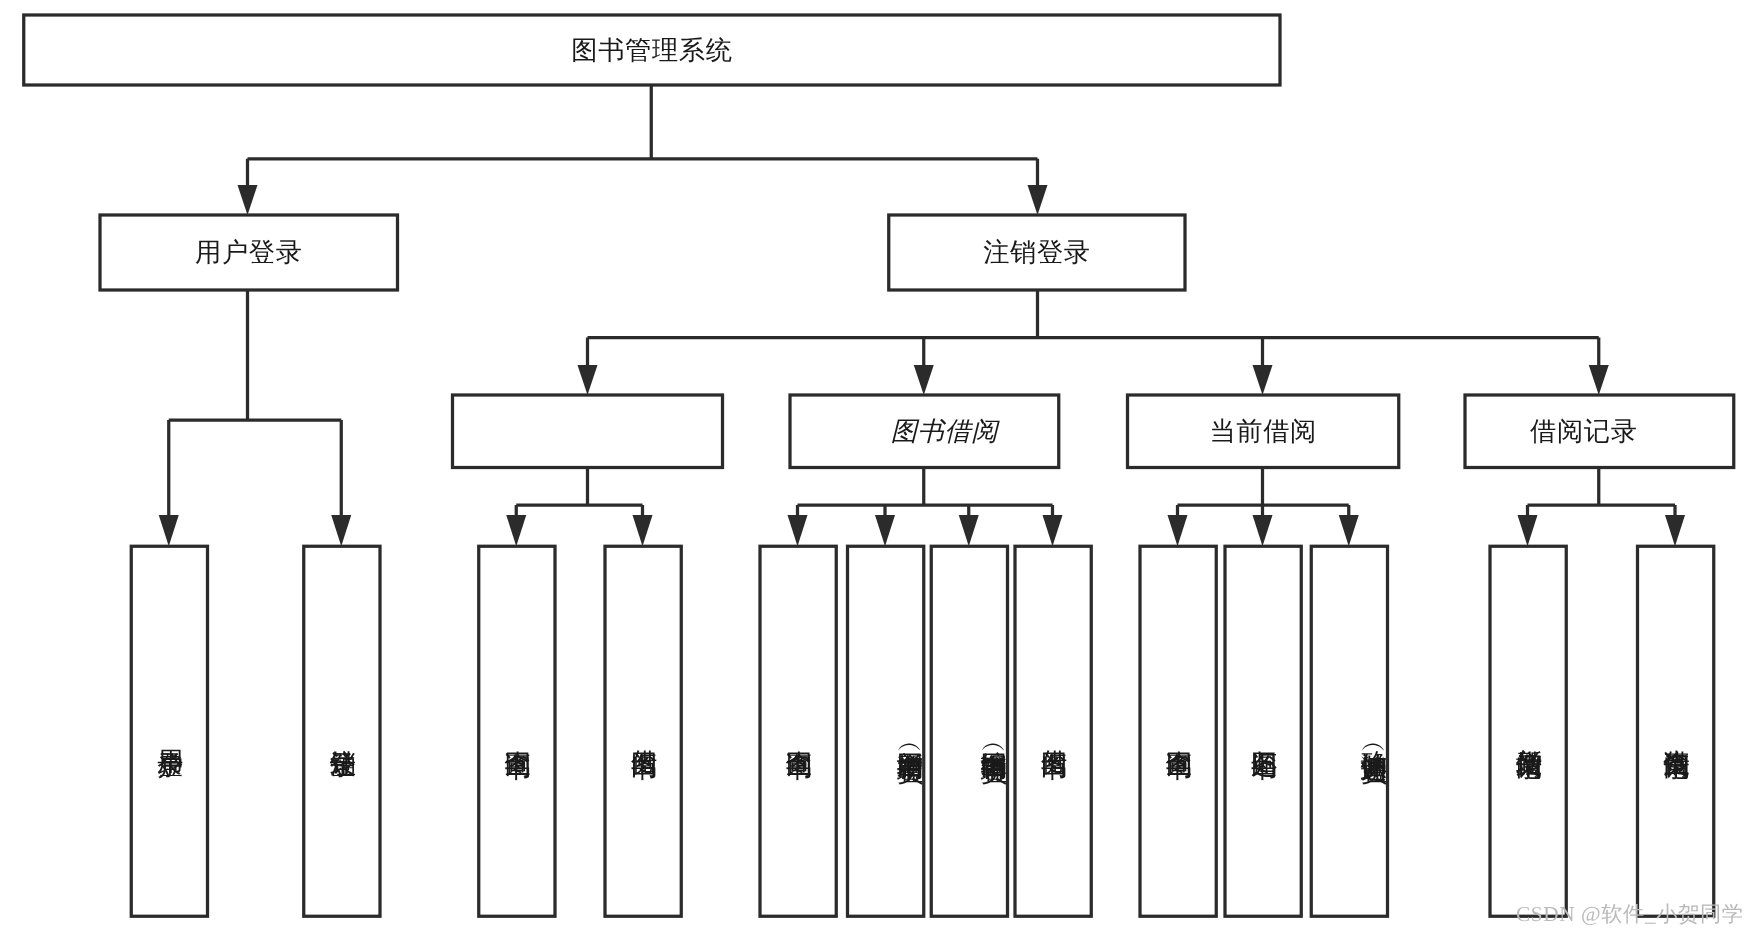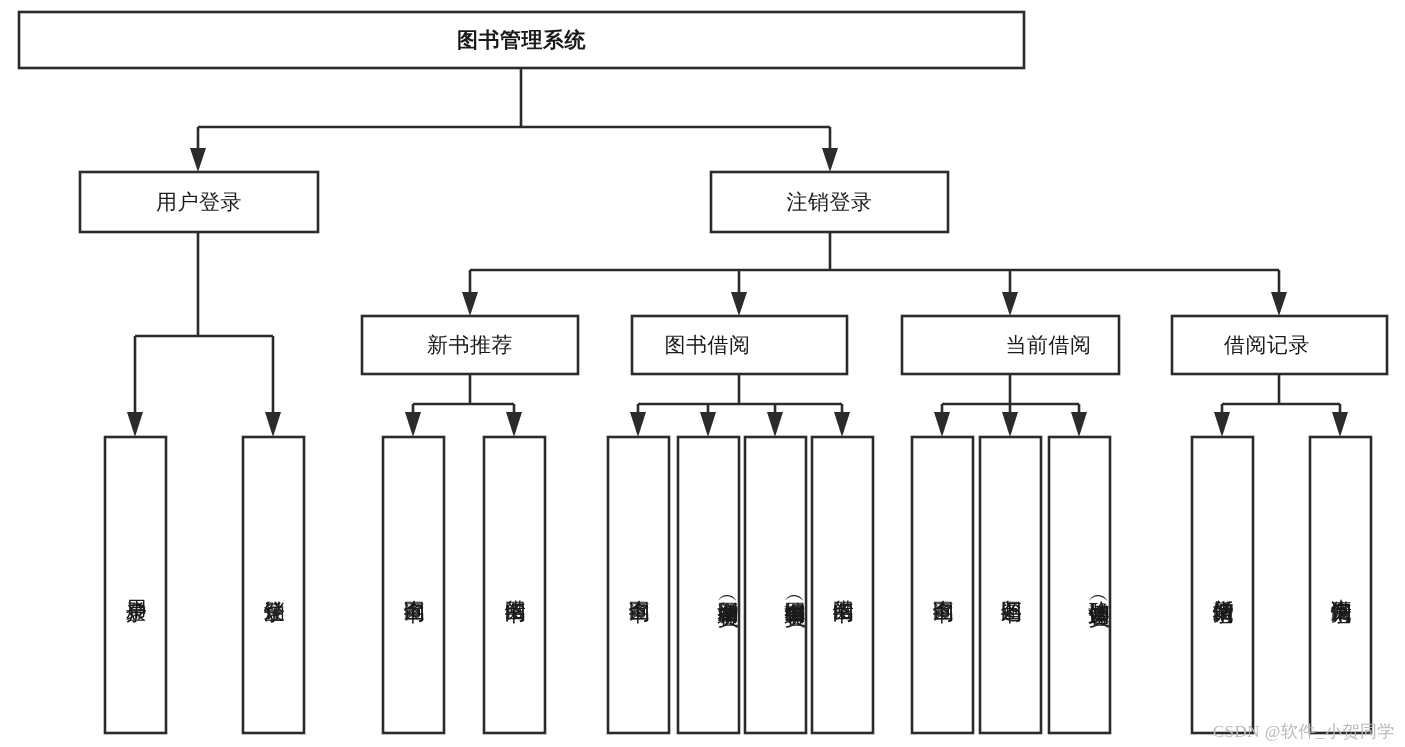--- a/index.html
+++ b/index.html
@@ -178,28 +178,27 @@
     <rect class="leaf-rect" x="812" y="437" width="61" height="296"></rect>
 
     <rect class="leaf-rect" x="912" y="437" width="61" height="296"></rect>
     <rect class="leaf-rect" x="980" y="437" width="61" height="296"></rect>
     <rect class="leaf-rect" x="1049" y="437" width="61" height="296"></rect>
 
     <rect class="leaf-rect" x="1192" y="437" width="61" height="296"></rect>
     <rect class="leaf-rect" x="1310" y="437" width="61" height="296"></rect>
   </svg>
 
-  <div class="node-label" style="left:19px; top:12px; width:1005px; height:56px;font-weight:bold;">图书管理系统</div>
+  <div class="node-label" style="left:19px; top:12px; width:1005px; height:56px;">图书管理系统</div>
 
   <div class="node-label" style="left:80px; top:172px; width:238px; height:60px;">用户登录</div>
   <div class="node-label" style="left:711px; top:172px; width:237px; height:60px;">注销登录</div>
 
-  <div class="node-label" style="left:362px; top:316px; width:216px; height:58px;">新书推荐</div>
-  <div class="node-label" style="left:600px; top:316px; width:215px; height:58px;">图书借阅</div>
-  <div class="node-label" style="left:902px; top:316px; width:217px; height:58px;padding-left:38px;">当前借阅</div>
+  <div class="node-label" style="left:648px; top:316px; width:215px; height:58px;font-style:italic;">图书借阅</div>
+  <div class="node-label" style="left:902px; top:316px; width:217px; height:58px;">当前借阅</div>
   <div class="node-label" style="left:1172px; top:316px; width:190px; height:58px;">借阅记录</div>
 
   <div class="leaf-label centered" style="left:105px; top:437px; width:61px; height:296px;">用户登录</div>
   <div class="leaf-label centered" style="left:243px; top:437px; width:61px; height:296px;">注销登录</div>
 
   <div class="leaf-label centered" style="left:383px; top:437px; width:61px; height:296px;">查询图书</div>
   <div class="leaf-label centered" style="left:484px; top:437px; width:61px; height:296px;">借阅图书</div>
 
   <div class="leaf-label centered" style="left:608px; top:437px; width:61px; height:296px;">查询图书</div>
   <div class="leaf-label" style="left:678px; top:443px; width:61px; height:290px;">新增图书（管理员）</div>

